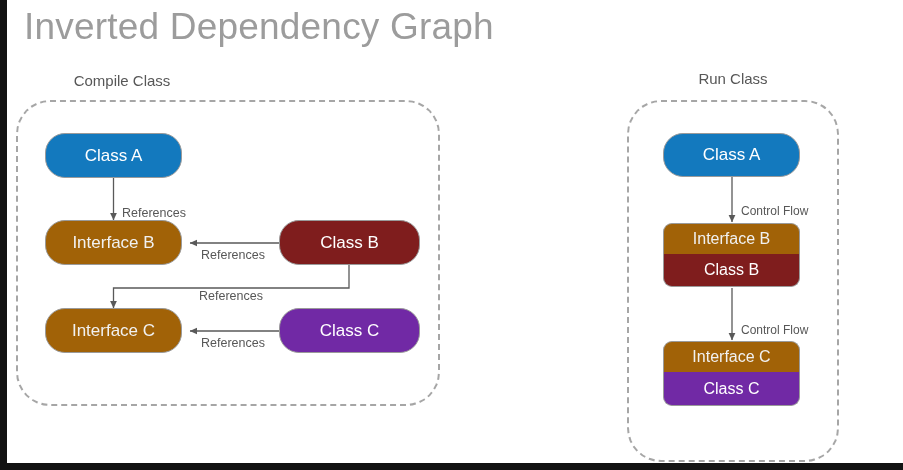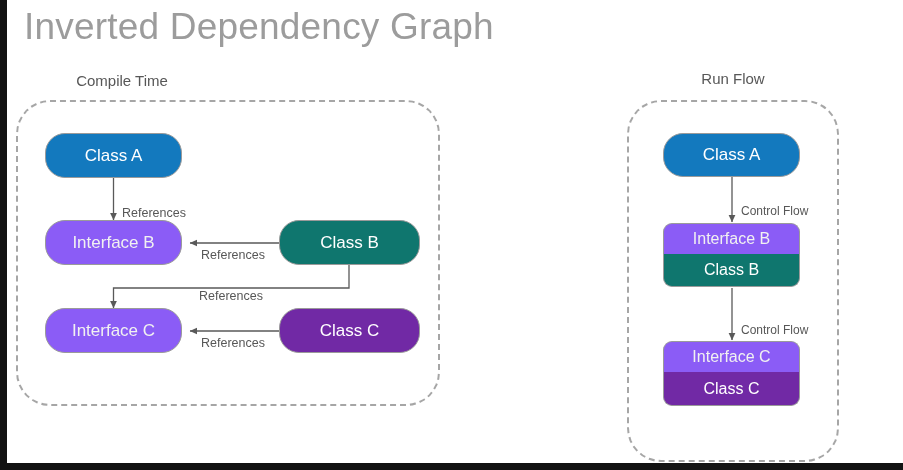--- a/index.html
+++ b/index.html
@@ -64,23 +64,23 @@
     border-radius: 20px;
     color: #ffffff;
     font-size: 17px;
     display: flex;
     align-items: center;
     justify-content: center;
     text-align: center;
     white-space: nowrap;
   }
   .node.blue   { background: #1379be; }
-  .node.green  { background: #0f766e; }
+  .node.green  { background: #7f1d1d; }
   .node.purple { background: #7129a5; text-align: right; }
-  .node.gray   { background: #8b5cf6; color: #f1f1f1; text-align: center; }
+  .node.gray   { background: #a16207; color: #f1f1f1; text-align: center; }
 
   
   .node.stack-top {
     border-radius: 9px 9px 0 0;
     border-bottom: none;
   }
   .node.stack-bottom {
     border-radius: 0 0 9px 9px;
     border-top: none;
   }
@@ -128,21 +128,21 @@
 
     <path d="M349,265 L349,288 L113.5,288 L113.5,308" stroke="#595959" stroke-width="1.3" fill="none" marker-end="url(#arrow)"></path>
 
     <path d="M279,331 L190,331" stroke="#595959" stroke-width="1.3" fill="none" marker-end="url(#arrow)"></path>
 
     <path d="M732,177 L732,222" stroke="#595959" stroke-width="1.3" fill="none" marker-end="url(#arrow)"></path>
 
     <path d="M732,288 L732,340" stroke="#595959" stroke-width="1.3" fill="none" marker-end="url(#arrow)"></path>
   </svg>
 
-  <div class="group-label" style="left:16px; top:72px; width:212px;">Compile Time</div>
+  <div class="group-label" style="left:16px; top:72px; width:212px;">Compile Class</div>
 
   <div class="group-box" style="left:16px; top:100px; width:424px; height:306px;"></div>
 
   <div class="node blue" style="left:45px; top:133px; width:137px; height:45px;">
     <span>Class A</span>
   </div>
 
   <div class="edge-label" style="left:122px; top:189px;">References</div>
 
   <div class="node gray" style="left:45px; top:220px; width:137px; height:45px;">
@@ -160,21 +160,21 @@
   <div class="node gray" style="left:45px; top:308px; width:137px; height:45px;">
     <span>Interface C</span>
   </div>
 
   <div class="node purple" style="left:279px; top:308px; width:141px; height:45px;">
     <span>Class C</span>
   </div>
 
   <div class="edge-label" style="left:201px; top:319px;">References</div>
 
-  <div class="group-label" style="left:627px; top:70px; width:212px;">Run Flow</div>
+  <div class="group-label" style="left:627px; top:70px; width:212px;">Run Class</div>
 
   <div class="group-box" style="left:627px; top:100px; width:212px; height:362px;"></div>
 
   <div class="node blue" style="left:663px; top:133px; width:137px; height:44px;">
     <span>Class A</span>
   </div>
 
   <div class="edge-label big" style="left:741px; top:187px;">Control Flow</div>
 
   <div class="node gray stack-top" style="left:663px; top:223px; width:137px; height:31px; font-size:16px;">

